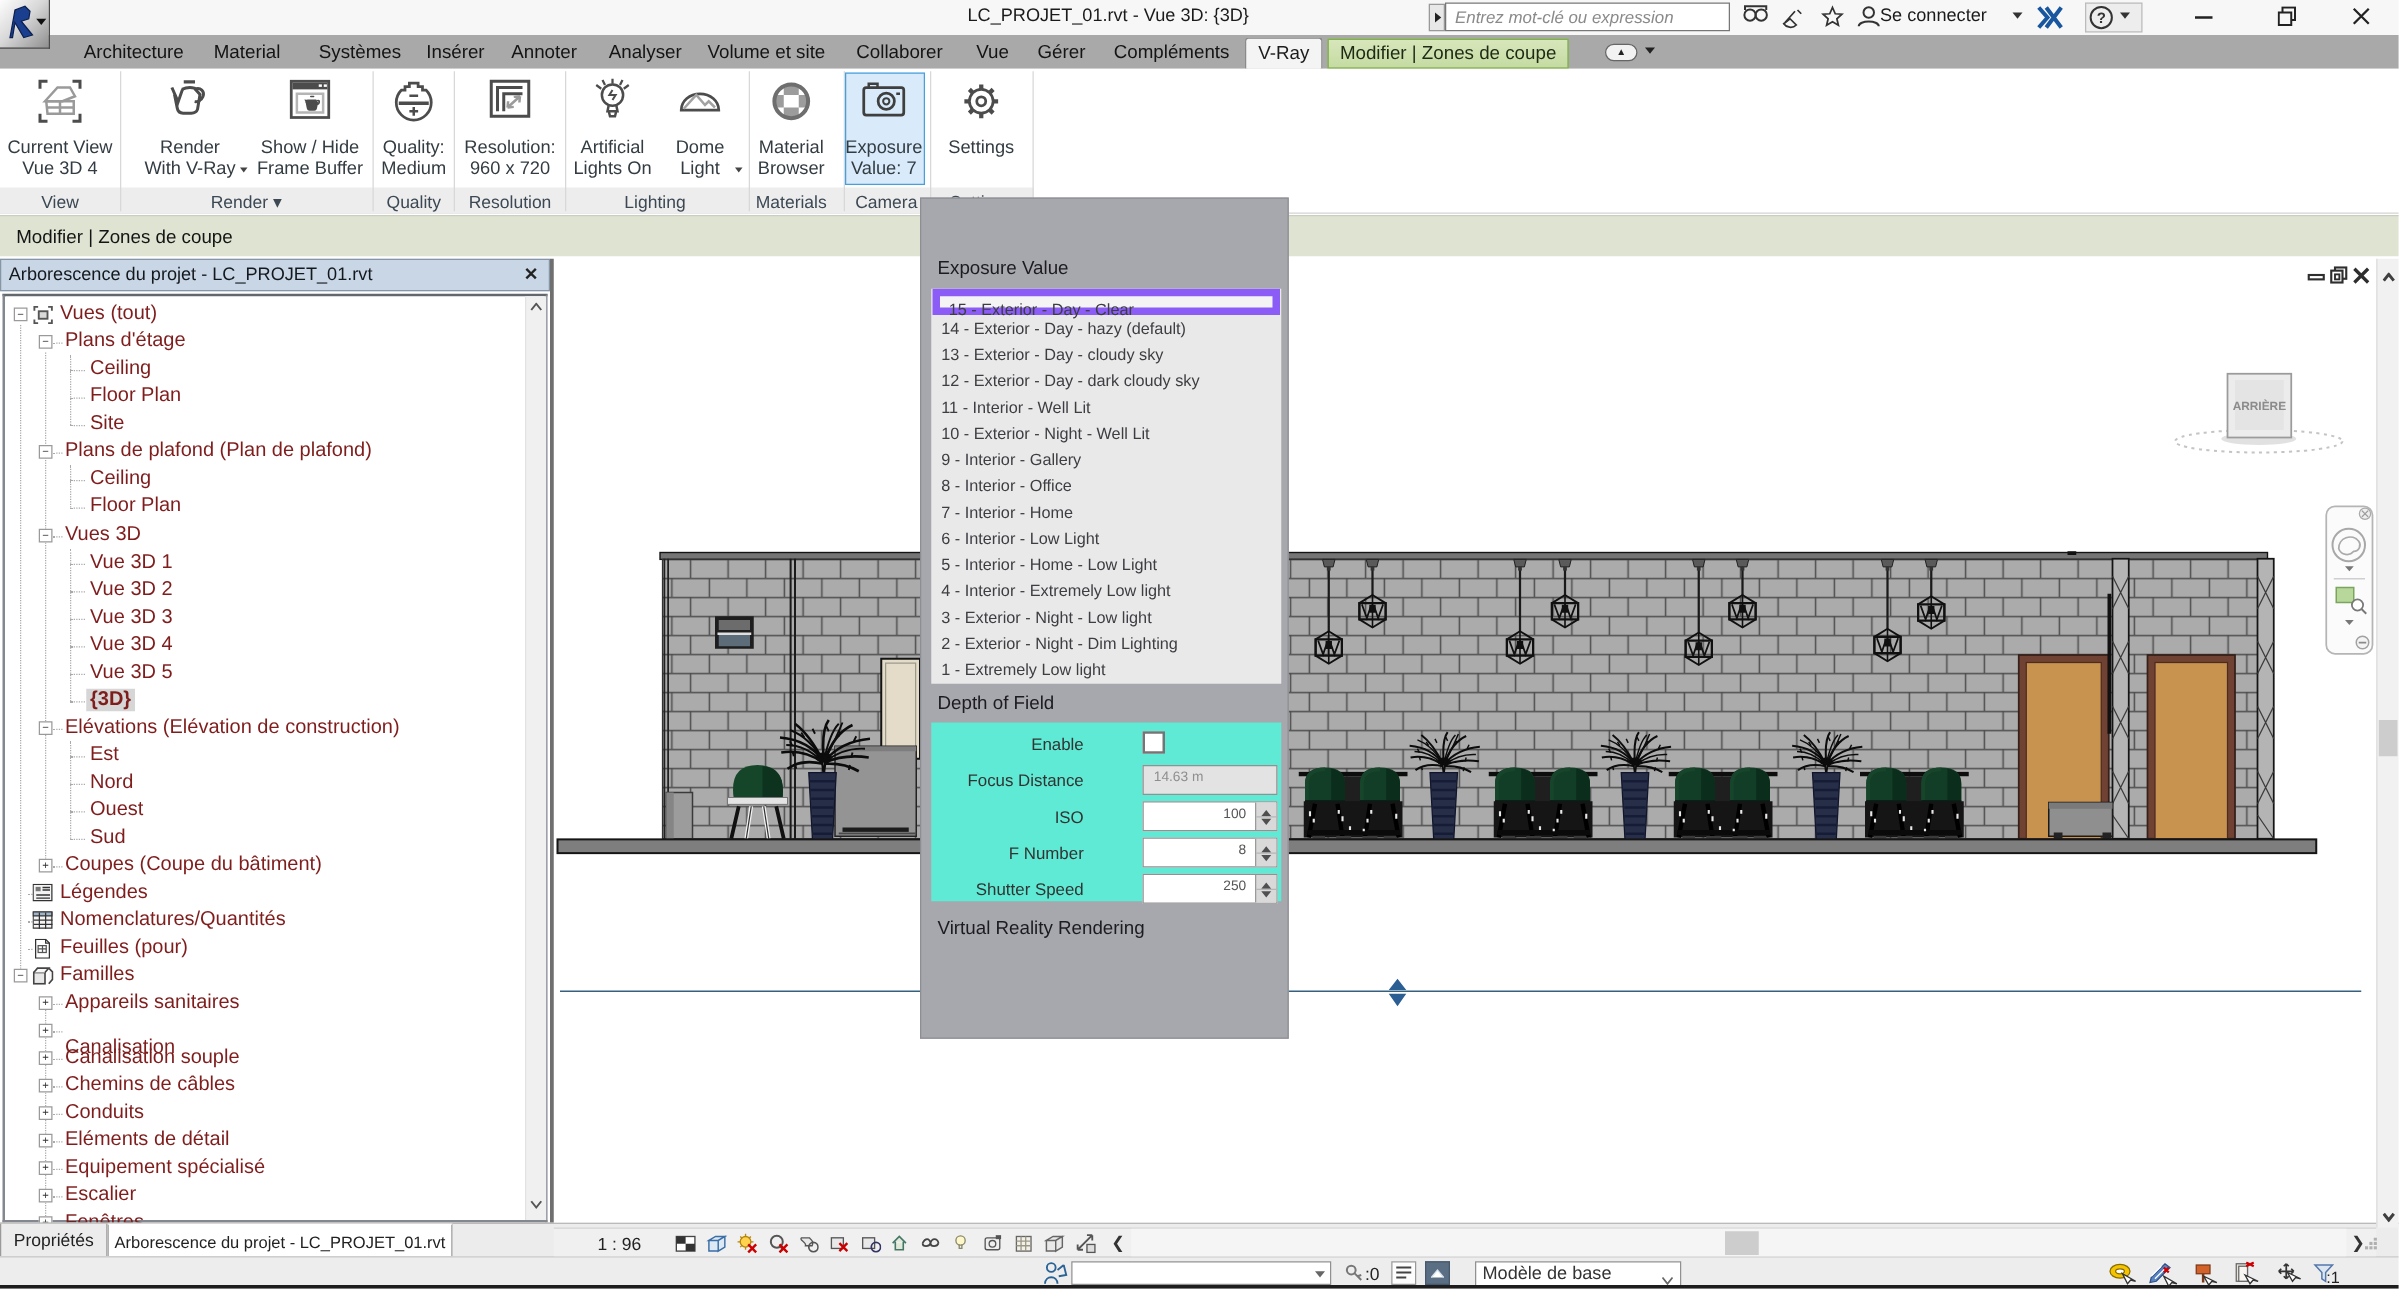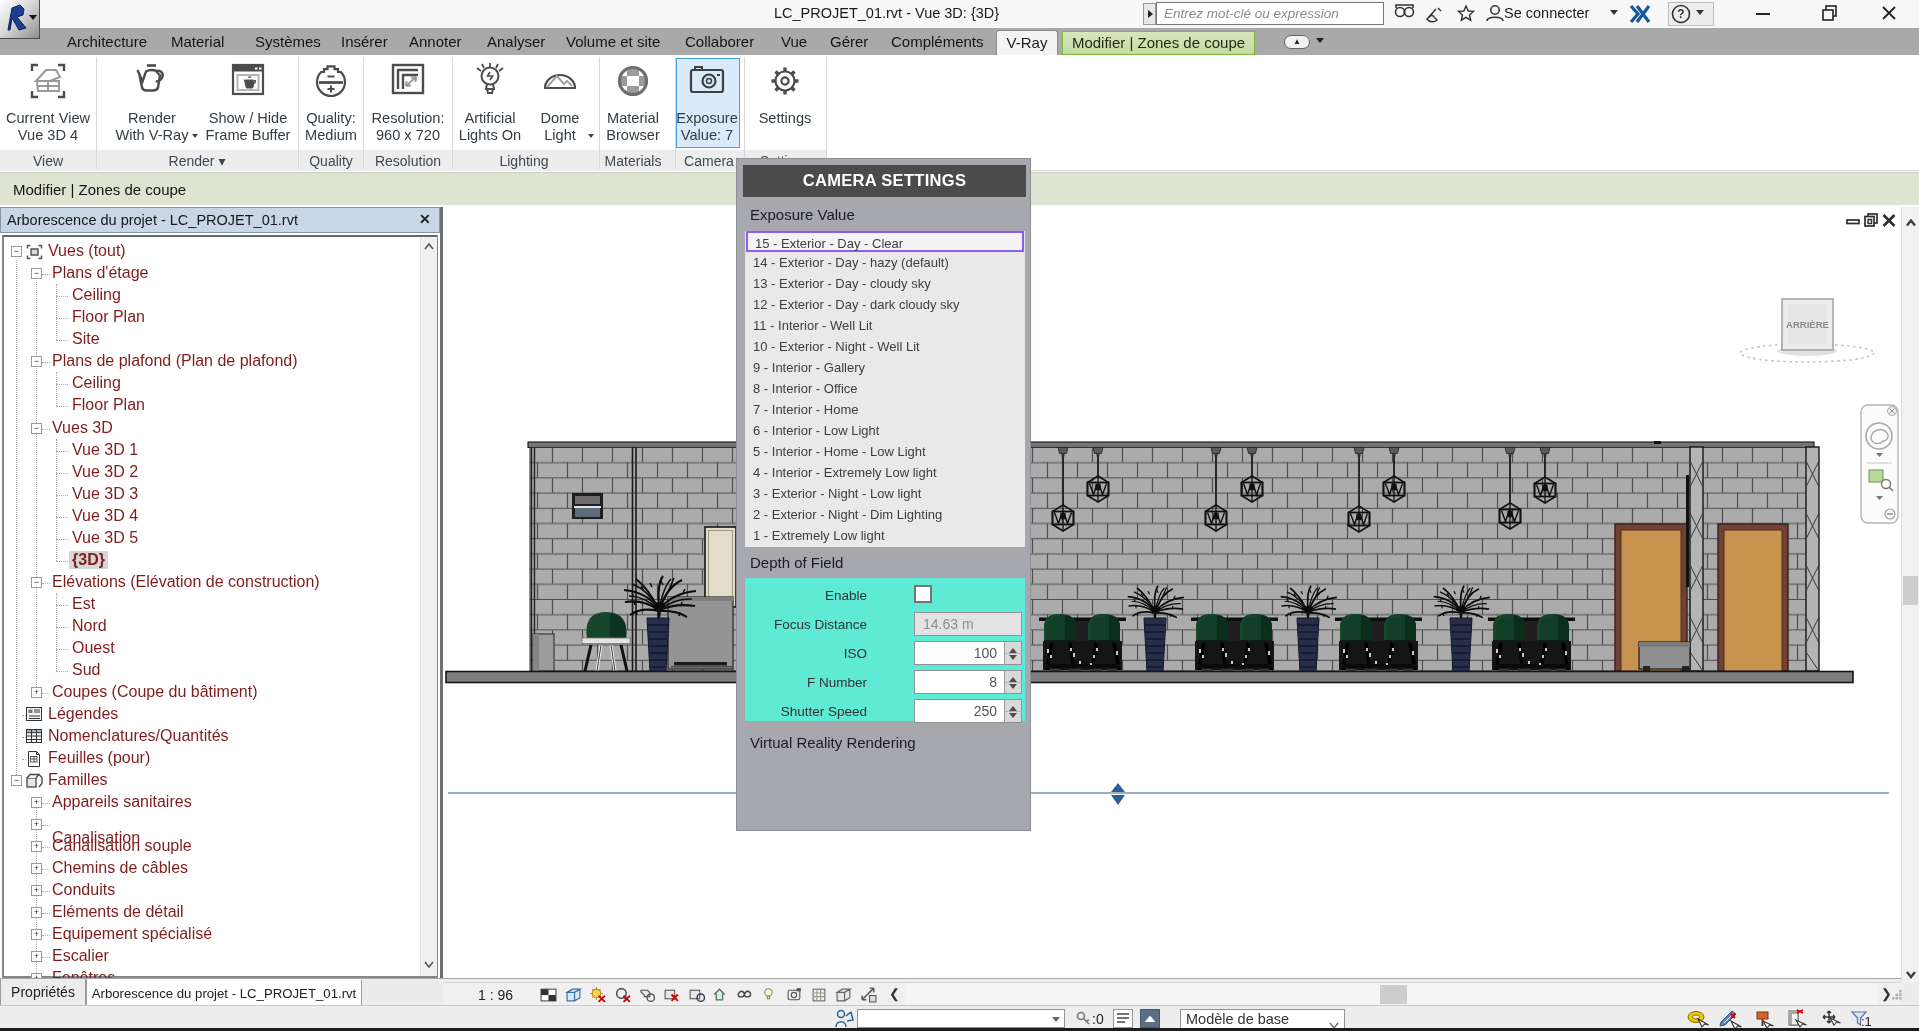--- a/index.html
+++ b/index.html
@@ -47,25 +47,25 @@
 
 #canvas{left:440px;top:207px;width:1479px;height:771px;background:#fff;border-left:3px solid #6f6f6f}
 #vscroll{left:1901px;top:207px;width:18px;height:775px;background:#f1f1f1;border-left:1px solid #dcdcdc}
 #hbar{left:443px;top:982px;width:1458px;height:23px;background:#f0f0f0;border-top:1px solid #d2d2d2}
 
 #dlg{left:736px;top:158px;width:295px;height:673px;background:#a7a7ae;border:1px solid #8d8d94;z-index:40}
 #dlg-title{position:absolute;left:6px;top:6px;width:283px;height:32px;background:#4b4b4b;color:#fff;font-weight:bold;font-size:16.5px;text-align:center;padding-top:6px;letter-spacing:.3px}
 .dlg-h{position:absolute;left:13px;font-size:15px;color:#1b1b20}
 #dlg-list{position:absolute;left:8px;top:72px;width:280px;height:316px;background:#e9e9ea}
 .dli{position:absolute;left:1px;width:278px;height:21px;font-size:13px;color:#3d3d42;padding:3px 0 0 7px;white-space:nowrap}
-.dli.sel{background:#f4f4f4;border:2px solid #8b5cf6}
+.dli.sel{background:#f4f4f4;border:6px solid #8b5cf6}
 .dpanel{position:absolute;left:8px;width:280px;background:#5eead4}
 .dlab{position:absolute;font-size:13.5px;color:#333;text-align:right;right:158px;white-space:nowrap}
 .dchk{position:absolute;left:169px;width:18px;height:18px;background:#fff;border:2px solid #757575}
-.dinput{position:absolute;left:169px;width:108px;height:24px;border:1px solid #919191;font-size:14px}
+.dinput{position:absolute;left:169px;width:108px;height:24px;border:1px solid #919191;font-size:11px}
 .spinner{position:absolute;right:0;top:0;width:17px;height:22px;background:#d9d9d9;border-left:1px solid #9a9a9a}
 </style>
 </head>
 <body>
 
 <div class="abs" id="titlebar"></div>
 <div class="abs" id="title-text">LC_PROJET_01.rvt - Vue 3D: {3D}</div>
 <div class="abs" style="left:1143px;top:3px;width:13px;height:22px;background:#e8e8e8;border:1px solid #999">
     <div style="margin:6px 0 0 4px;width:0;height:0;border:4px solid transparent;border-left:5px solid #222"></div>
   </div>
@@ -665,21 +665,20 @@
         <rect x="7" y="0" width="2.5" height="2.5"></rect>
         <rect x="7" y="3.5" width="2.5" height="2.5"></rect>
         <rect x="3.5" y="3.5" width="2.5" height="2.5"></rect>
         <rect x="7" y="7" width="2.5" height="2.5"></rect>
         <rect x="3.5" y="7" width="2.5" height="2.5"></rect>
         <rect x="0" y="7" width="2.5" height="2.5"></rect>
       </g>
     </svg>
 </div>
 <div class="abs" id="dlg">
-<div id="dlg-title">CAMERA SETTINGS</div>
 <div class="dlg-h" style="top:47px">Exposure Value</div>
 <div id="dlg-list">
 <div class="dli sel" style="top:0px">15 - Exterior - Day - Clear</div>
 <div class="dli" style="top:21px">14 - Exterior - Day - hazy (default)</div>
 <div class="dli" style="top:42px">13 - Exterior - Day - cloudy sky</div>
 <div class="dli" style="top:63px">12 - Exterior - Day - dark cloudy sky</div>
 <div class="dli" style="top:84px">11 - Interior - Well Lit</div>
 <div class="dli" style="top:105px">10 - Exterior - Night - Well Lit</div>
 <div class="dli" style="top:126px">9 - Interior - Gallery</div>
 <div class="dli" style="top:147px">8 - Interior - Office</div>

